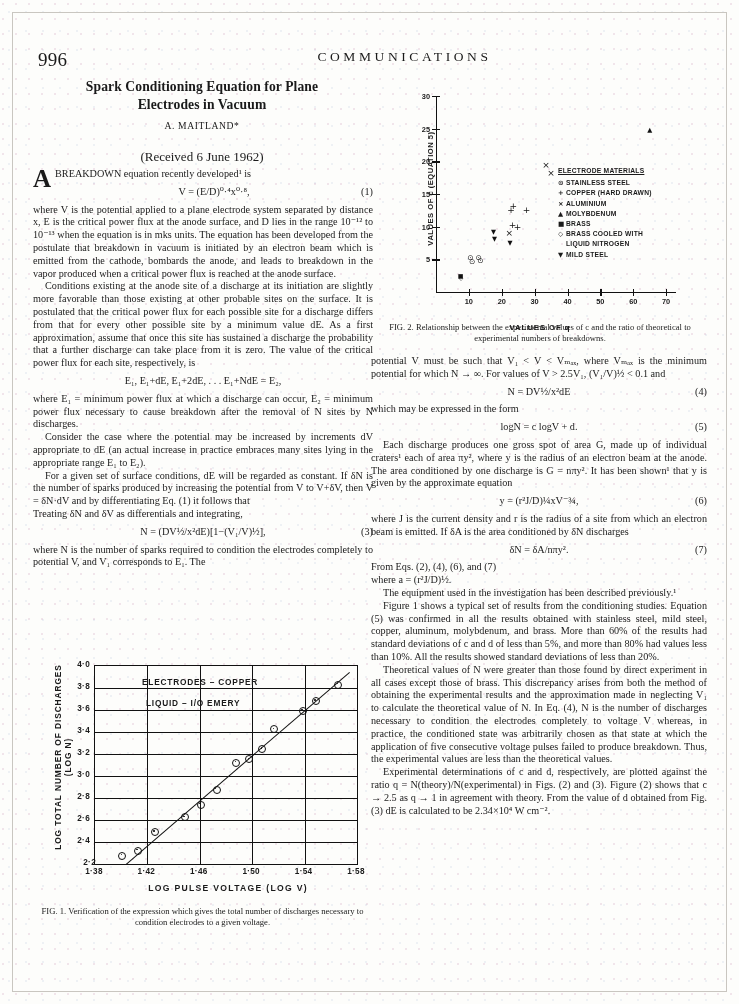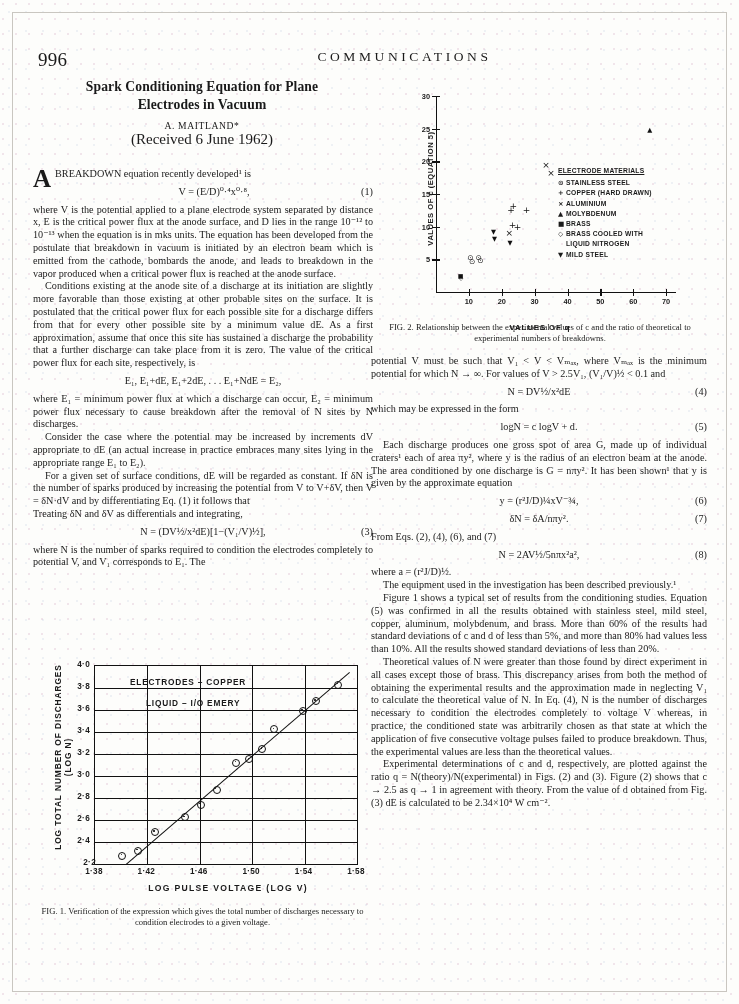--- a/index.html
+++ b/index.html
@@ -70,22 +70,22 @@
     letter-spacing: 0.6px;
   }
   .art-affil {
     margin-top: 3px;
     font-size: 9.2px;
     font-style: italic;
     font-weight: bold;
     line-height: 1.25;
   }
   .art-received {
-    margin-top: 0;
-    font-size: 15px;
+    margin-top: 18px;
+    font-size: 13px;
   }
 
   
   .col {
     position: absolute;
     width: 340px;
     font-size: 10.2px;
     line-height: 1.255;
     text-align: justify;
   }
@@ -351,21 +351,21 @@
         <div class="ytick" style="left: 30px; top: 49px; width: 30px;">3·6</div>
         <div class="ytick" style="left: 30px; top: 27px; width: 30px;">3·8</div>
         <div class="ytick" style="left: 30px; top: 5px; width: 30px;">4·0</div>
         <div class="xtick" style="left: 47px;">1·38</div>
         <div class="xtick" style="left: 99.4px;">1·42</div>
         <div class="xtick" style="left: 151.8px;">1·46</div>
         <div class="xtick" style="left: 204.2px;">1·50</div>
         <div class="xtick" style="left: 256.6px;">1·54</div>
         <div class="xtick" style="left: 309px;">1·58</div>
       </div>
-    <div class="note" id="f1n1" style="left:100px; top:22px;">ELECTRODES – COPPER</div>
+    <div class="note" id="f1n1" style="left:112px; top:22px;">ELECTRODES – COPPER</div>
     <div class="note" id="f1n2" style="left:116px; top:43px;">LIQUID        – I/O  EMERY</div>
   </div>
 
   <div class="cap" style="left:30px; top:906px; width:345px;">
     <span class="fg">FIG. 1.</span>
     <span>Verification of the expression which gives the total number of discharges necessary to condition electrodes to a given voltage.</span>
   </div>
 
   <div id="fig2">
     <div class="ylab">VALUES OF c (EQUATION 5)</div>
@@ -455,32 +455,29 @@
       <span class="num">(5)</span>
     </div>
 
     <p>Each discharge produces one gross spot of area G, made up of individual craters¹ each of area πy², where y is the radius of an electron beam at the anode. The area conditioned by one discharge is G = nπy². It has been shown¹ that y is given by the approximate equation</p>
 
     <div class="eq">
       <span>y = (r²J/D)¼xV⁻¾,</span>
       <span class="num">(6)</span>
     </div>
 
+    <p class="noind">where J is the current density and r is the radius of a site from which an electron beam is emitted. If δA is the area conditioned by δN discharges</p>
 
     <div class="eq">
       <span>δN = δA/nπy².</span>
       <span class="num">(7)</span>
     </div>
 
     <p class="noind">From Eqs. (2), (4), (6), and (7)</p>
 
-    <div class="eq">
-      <span>N = 2AV½/5nπx²a²,</span>
-      <span class="num">(8)</span>
-    </div>
 
     <p class="noind">where a = (r²J/D)½.</p>
     <p>The equipment used in the investigation has been described previously.¹</p>
     <p>Figure 1 shows a typical set of results from the conditioning studies. Equation (5) was confirmed in all the results obtained with stainless steel, mild steel, copper, aluminum, molybdenum, and brass. More than 60% of the results had standard deviations of c and d of less than 5%, and more than 80% had values less than 10%. All the results showed standard deviations of less than 20%.</p>
     <p>Theoretical values of N were greater than those found by direct experiment in all cases except those of brass. This discrepancy arises from both the method of obtaining the experimental results and the approximation made in neglecting V₁ to calculate the theoretical value of N. In Eq. (4), N is the number of discharges necessary to condition the electrodes completely to voltage V whereas, in practice, the conditioned state was arbitrarily chosen as that state at which the application of five consecutive voltage pulses failed to produce breakdown. Thus, the experimental values are less than the theoretical values.</p>
     <p>Experimental determinations of c and d, respectively, are plotted against the ratio q = N(theory)/N(experimental) in Figs. (2) and (3). Figure (2) shows that c → 2.5 as q → 1 in agreement with theory. From the value of d obtained from Fig. (3) dE is calculated to be 2.34×10⁴ W cm⁻².</p>
   </div>
 </div>
 
 </body></html>

